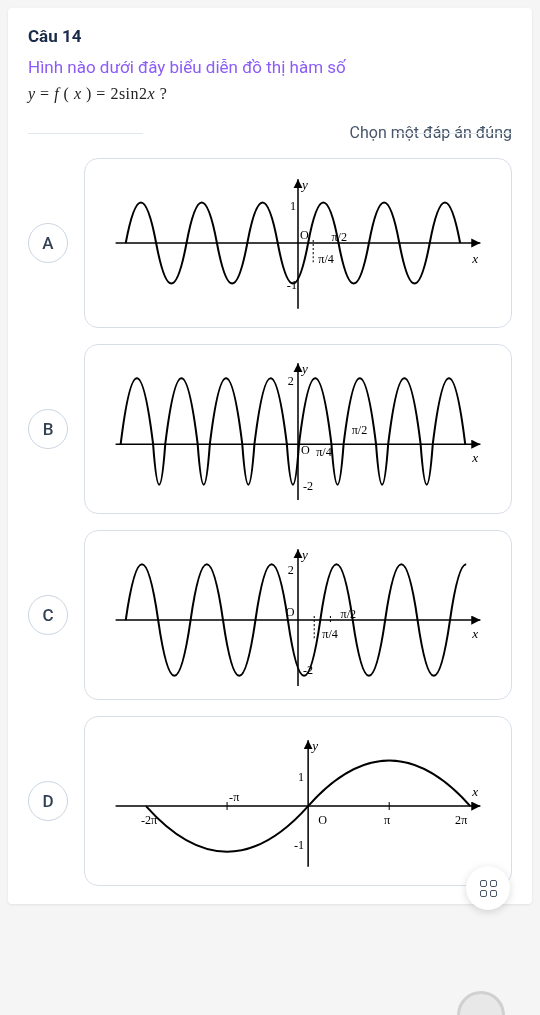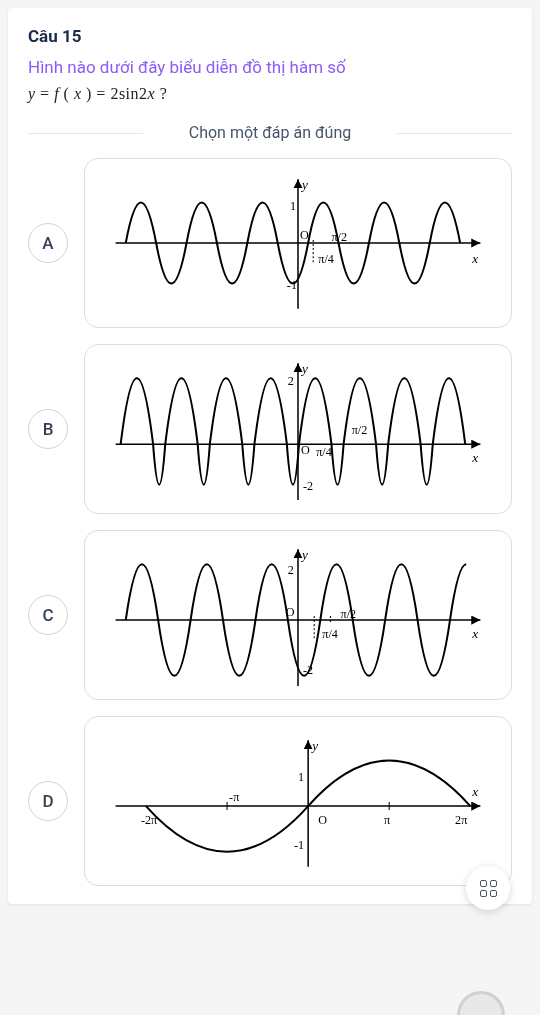--- a/index.html
+++ b/index.html
@@ -33,21 +33,21 @@
     .formula {
       font-size: 16px;
       font-family: 'Times New Roman', serif;
       font-style: italic;
       color: #222;
       margin-bottom: 20px;
       letter-spacing: 0.5px;
     }
     .formula .roman { font-style: normal; }
     .instruction {
-      text-align: center;
+      text-align: right;
       color: #475569;
       font-size: 16px;
       margin: 8px 0 16px;
       position: relative;
     }
     .instruction::before, .instruction::after {
       content: '';
       position: absolute;
       top: 50%;
       width: 115px;
@@ -140,21 +140,21 @@
       background: #e8e8e8;
       border-radius: 24px 24px 0 0;
       border: 3px solid #d0d0d0;
       border-bottom: none;
     }
   </style>
 </head>
 <body>
 
 <div class="card">
-  <div class="question-number">Câu 15</div>
+  <div class="question-number">Câu 14</div>
   <div class="question-text">Hình nào dưới đây biểu diễn đồ thị hàm số</div>
   <div class="formula">
     <span>y</span><span class="roman"> = </span><span>f</span><span class="roman"> ( </span><span>x</span><span class="roman"> ) = 2sin2</span><span>x</span><span class="roman"> ?</span>
   </div>
 
   <div class="instruction">Chọn một đáp án đúng</div>
 
   <div class="options">
 
     <div class="option-row">

